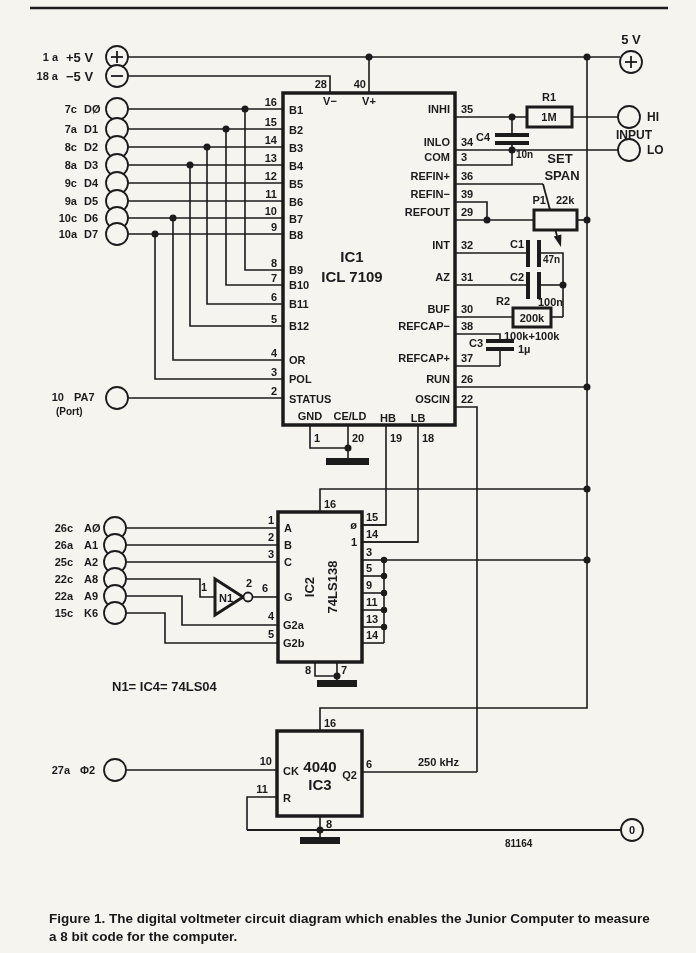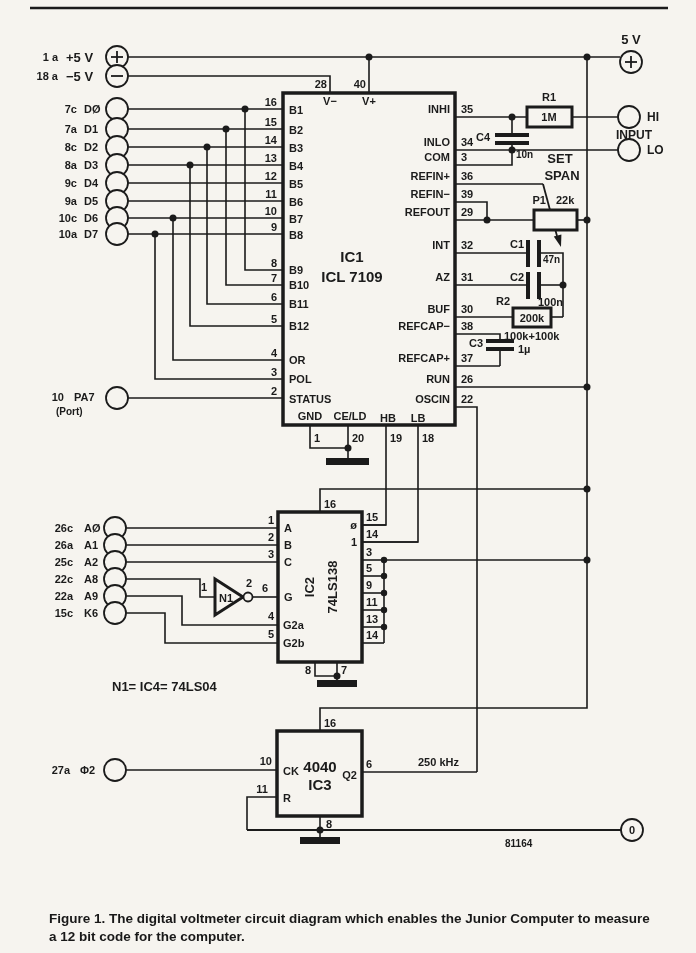--- a/index.html
+++ b/index.html
@@ -395,15 +395,15 @@
   <text class="t11" x="418" y="766">250 kHz</text>
   <text class="t11" x="324" y="727">16</text>
   <text class="t11" x="326" y="828">8</text>
 
   <text class="t10" x="505" y="847">81164</text>
   <text class="t11" x="632" y="834" text-anchor="middle">0</text>
 </svg>
 
 <div class="caption">
   <div>Figure 1. The digital voltmeter circuit diagram which enables the Junior Computer to measure</div>
-  <div>a 12 bit code for the computer.</div>
+  <div>a 8 bit code for the computer.</div>
 </div>
 </div>
 
 </body></html>

